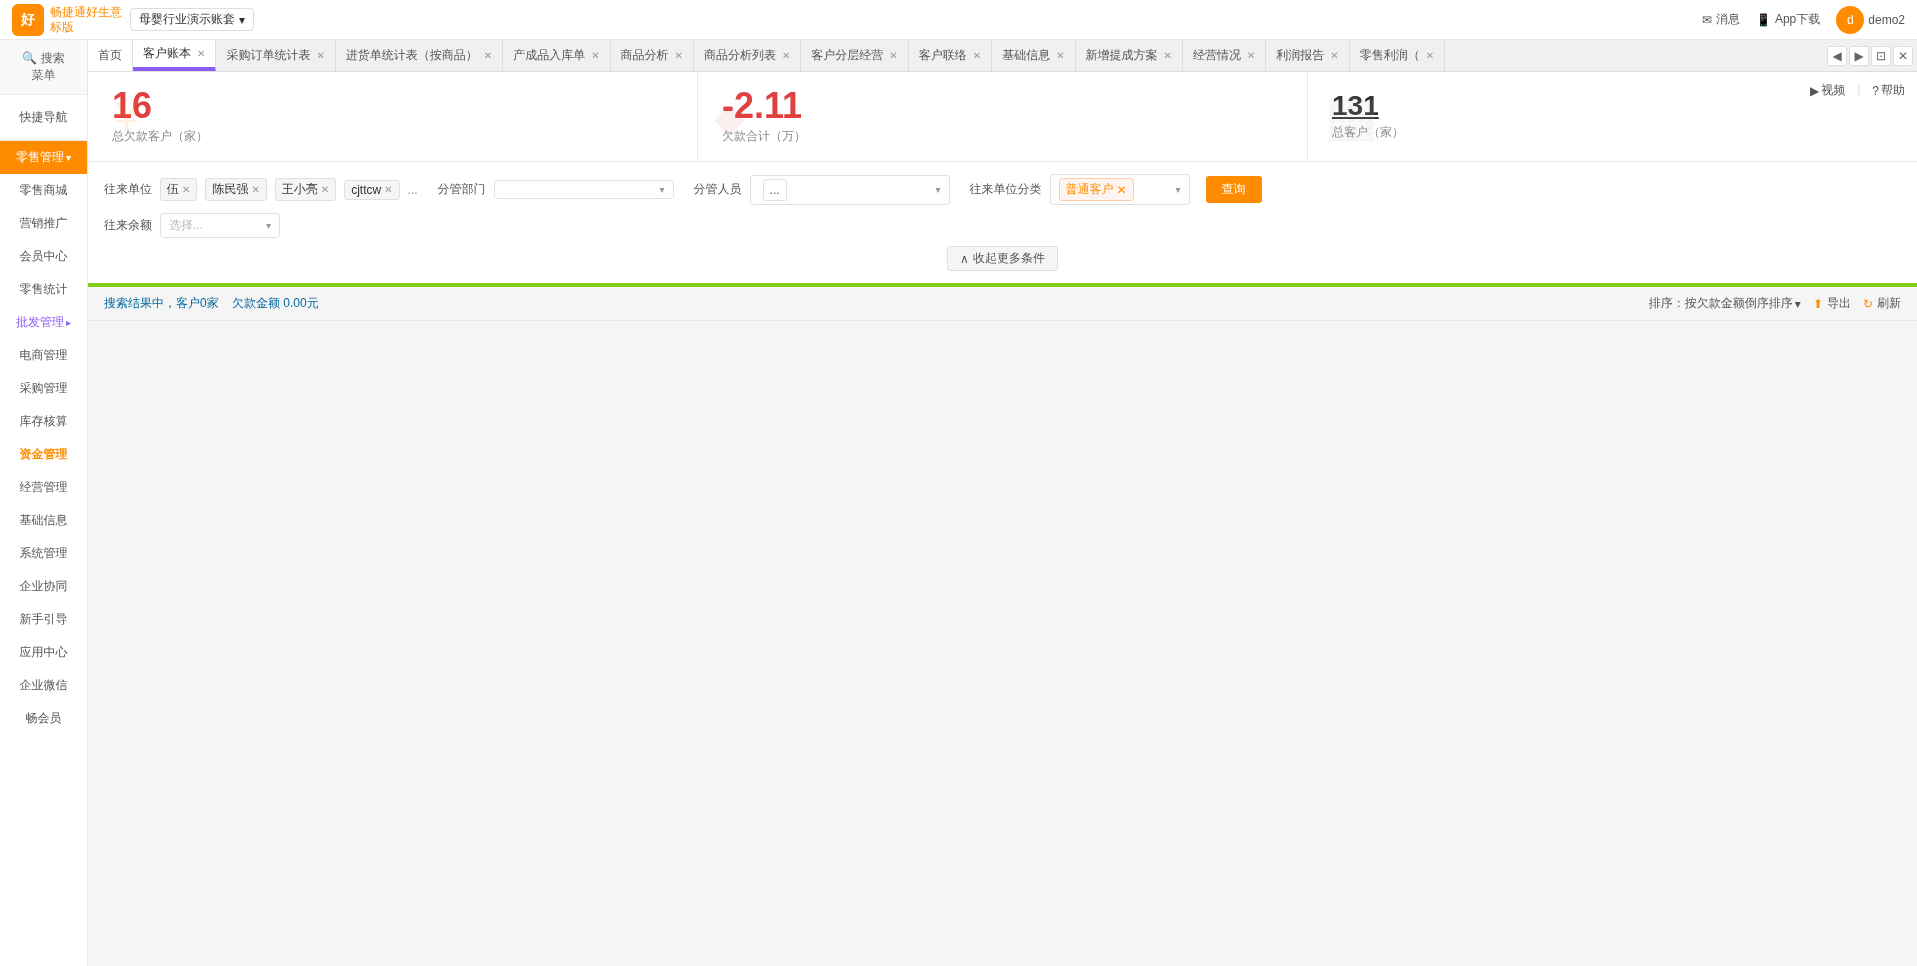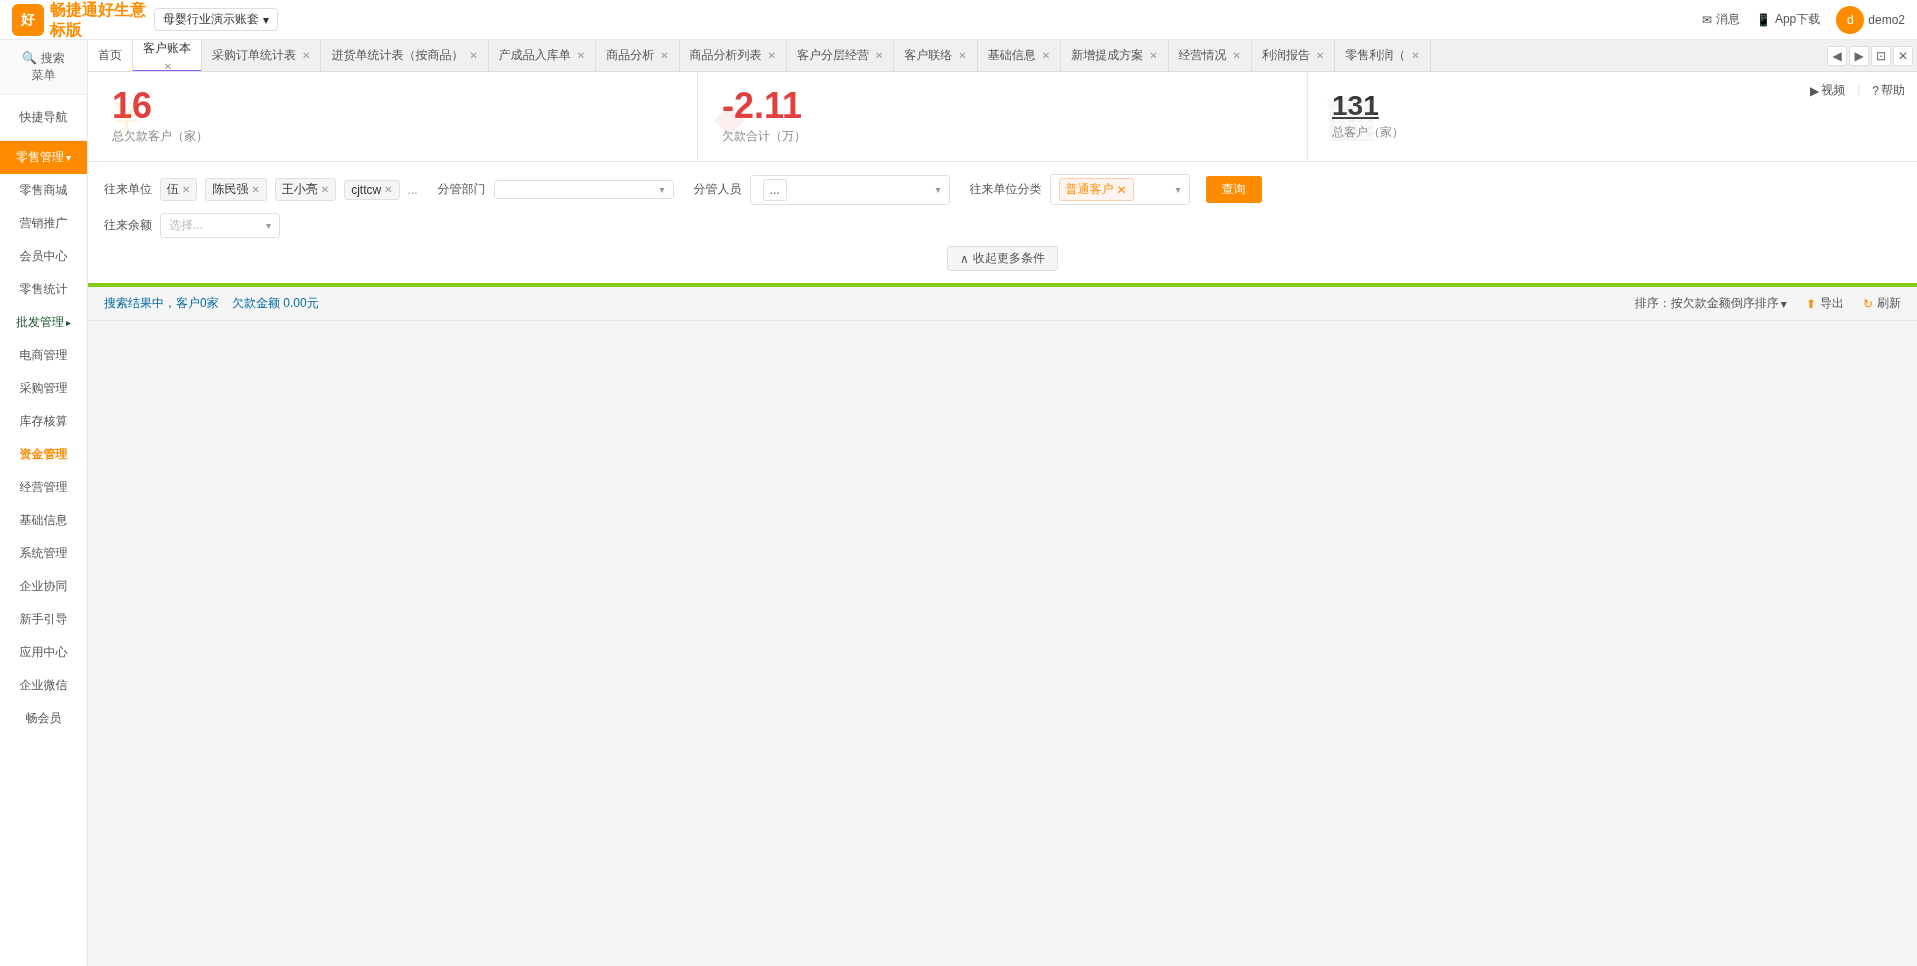--- a/index.html
+++ b/index.html
@@ -11,44 +11,44 @@
       background: #fff;
       display: flex;
       align-items: center;
       padding: 0 12px;
       border-bottom: 1px solid #e8e8e8;
       justify-content: space-between;
     }
     .topbar-left { display: flex; align-items: center; gap: 8px; }
     .logo-area { display: flex; align-items: center; gap: 6px; }
     .logo-icon { width: 32px; height: 32px; background: #ff8c00; border-radius: 6px; display: flex; align-items: center; justify-content: center; color: #fff; font-size: 14px; font-weight: bold; }
-    .logo-text { font-size: 16px; color: #ff8c00; font-weight: bold; line-height: 1.2; }
+    .logo-text { font-size: 12px; color: #ff8c00; font-weight: normal; line-height: 1.2; }
     .store-selector { display: flex; align-items: center; gap: 4px; border: 1px solid #ddd; border-radius: 4px; padding: 2px 8px; cursor: pointer; font-size: 12px; }
     .topbar-right { display: flex; align-items: center; gap: 16px; }
     .topbar-btn { display: flex; align-items: center; gap: 4px; font-size: 12px; color: #555; cursor: pointer; }
     .avatar { width: 28px; height: 28px; border-radius: 50%; background: #ff8c00; display: flex; align-items: center; justify-content: center; color: #fff; font-size: 12px; }
 
     
     .main-layout { display: flex; height: calc(966px - 40px); }
 
     
     .sidebar { width: 88px; background: #fff; border-right: 1px solid #e8e8e8; display: flex; flex-direction: column; overflow-y: auto; }
     .sidebar-search { padding: 10px 20px; background: #f9f9f9; border-bottom: 1px solid #eee; font-size: 12px; color: #666; cursor: pointer; text-align: center; }
     .sidebar-nav { padding: 6px 0; border-bottom: 1px solid #eee; }
     .sidebar-item { padding: 8px 4px; text-align: center; font-size: 12px; color: #555; cursor: pointer; }
-    .sidebar-section { font-size: 12px; color: #14532d; padding: 8px 4px; text-align: center; cursor: pointer; display: flex; align-items: center; justify-content: center; gap: 2px; }
+    .sidebar-section { font-size: 12px; color: #8b5cf6; padding: 8px 4px; text-align: center; cursor: pointer; display: flex; align-items: center; justify-content: center; gap: 2px; }
     .sidebar-section .arrow { font-size: 10px; }
 
     
     .content-area { flex: 1; display: flex; flex-direction: column; overflow: hidden; }
 
     
     .tab-bar { height: 32px; background: #f0f0f0; display: flex; align-items: center; border-bottom: 1px solid #ddd; overflow: hidden; }
     .tab-item { height: 32px; padding: 0 10px; display: flex; align-items: center; gap: 4px; font-size: 12px; color: #555; cursor: pointer; white-space: nowrap; border-right: 1px solid #ddd; background: #f0f0f0; }
-    .tab-item.active { background: #fff; color: #333; border-bottom: 2px solid #8b5cf6; margin-bottom: -1px; flex-direction: column; }
+    .tab-item.active { background: #fff; color: #333; border-bottom: 5px solid #8b5cf6; margin-bottom: -1px; }
     .tab-item.home { background: #fff; }
     .tab-close { font-size: 10px; color: #999; cursor: pointer; margin-left: 2px; }
     .tab-controls { margin-left: auto; display: flex; align-items: center; padding: 0 4px; gap: 2px; }
     .tab-ctrl-btn { width: 20px; height: 20px; display: flex; align-items: center; justify-content: center; cursor: pointer; color: #666; font-size: 12px; border: 1px solid #ddd; background: #fff; border-radius: 2px; }
 
     
     .page-content { flex: 1; overflow-y: auto; background: #f5f5f5; }
 
     
     .stats-row { display: flex; background: #fff; border-bottom: 1px solid #e8e8e8; height: 90px; }
@@ -73,21 +73,21 @@
     .filter-select .arrow { color: #999; font-size: 10px; margin-left: auto; }
     .filter-multi-btn { border: 1px solid #e0e0e0; border-radius: 3px; padding: 3px 6px; font-size: 12px; cursor: pointer; color: #555; }
     .filter-select-tag { display: inline-flex; align-items: center; gap: 3px; background: #fff5f0; border: 1px solid #ffccaa; border-radius: 3px; padding: 2px 6px; font-size: 12px; color: #ff8c00; }
 
     .collapse-row { display: flex; justify-content: center; margin-top: 4px; }
     .collapse-btn { display: flex; align-items: center; gap: 4px; font-size: 12px; color: #555; cursor: pointer; background: #f5f5f5; border: 1px solid #e0e0e0; border-radius: 3px; padding: 3px 12px; }
 
     
     .result-row { background: #f5f5f5; padding: 8px 16px; display: flex; align-items: center; justify-content: space-between; border-bottom: 1px solid #e8e8e8; }
     .result-left { font-size: 12px; color: #0369a1; }
-    .result-right { display: flex; gap: 19px; font-size: 12px; color: #555; }
+    .result-right { display: flex; gap: 12px; font-size: 12px; color: #555; }
     .result-action { display: flex; align-items: center; gap: 4px; cursor: pointer; color: #555; }
     .result-action .icon { color: #ff8c00; }
     .sort-select { display: flex; align-items: center; gap: 2px; cursor: pointer; }
 
     
     .table-container { background: #fff; }
     .table-header { display: flex; background: #f9f9f9; border-bottom: 1px solid #e8e8e8; padding: 10px 16px; }
     .table-col { font-size: 12px; color: #555; font-weight: 500; }
     .table-col-customer { flex: 2; }
     .table-col-debt { flex: 2; }

